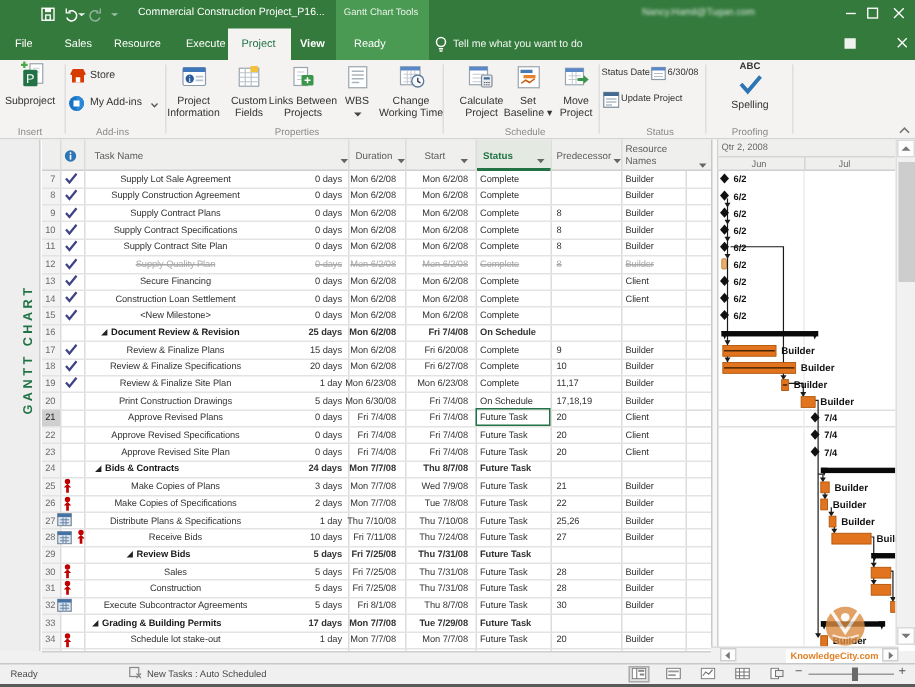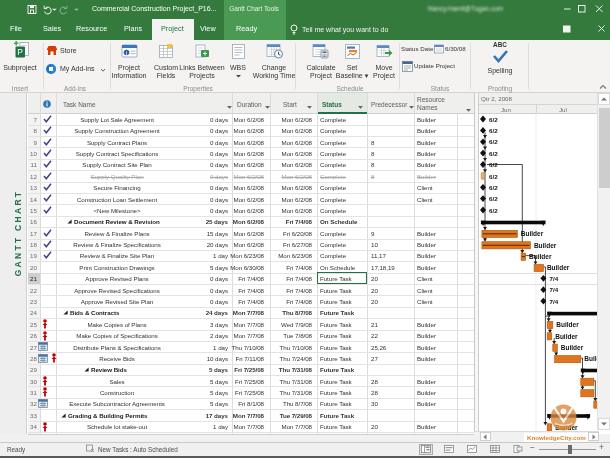--- a/index.html
+++ b/index.html
@@ -31,22 +31,22 @@
 <line x1="8" y1="9" x2="14.5" y2="9"></line>
 <rect x="22.5" y="5.5" width="6.5" height="6.5"></rect>
 <path d="M40 5.5 l6.5 6.5 M46.5 5.5 l-6.5 6.5"></path>
 </g>
   </svg>
 <div class="" style="left:152px;top:19px;width:42px;height:21px;background:#f4f3f2;"></div>
 <div style="position:absolute;left:161px;top:25px;font-size:7.3px;color:#217346;font-weight:400;white-space:nowrap;line-height:8.3px;">Project</div>
 <div style="position:absolute;left:10px;top:25px;font-size:7.3px;color:#ffffff;font-weight:400;white-space:nowrap;line-height:8.3px;">File</div>
 <div style="position:absolute;left:43px;top:25px;font-size:7.3px;color:#ffffff;font-weight:400;white-space:nowrap;line-height:8.3px;">Sales</div>
 <div style="position:absolute;left:76px;top:25px;font-size:7.3px;color:#ffffff;font-weight:400;white-space:nowrap;line-height:8.3px;">Resource</div>
-<div style="position:absolute;left:124px;top:25px;font-size:7.3px;color:#ffffff;font-weight:400;white-space:nowrap;line-height:8.3px;">Plans</div>
-<div style="position:absolute;left:200px;top:25px;font-size:7.3px;color:#ffffff;font-weight:400;white-space:nowrap;line-height:8.3px;">View</div>
+<div style="position:absolute;left:124px;top:25px;font-size:7.3px;color:#ffffff;font-weight:400;white-space:nowrap;line-height:8.3px;">Execute</div>
+<div style="position:absolute;left:200px;top:25px;font-size:7.3px;color:#ffffff;font-weight:700;white-space:nowrap;line-height:8.3px;">View</div>
 <div style="position:absolute;left:236px;top:25px;font-size:7.3px;color:#ffffff;font-weight:400;white-space:nowrap;line-height:8.3px;">Ready</div>
 <svg style="position:absolute;left:289px;top:24px" width="10" height="11" viewBox="0 0 10 11">
 <circle cx="5" cy="4" r="3" fill="none" stroke="#fff" stroke-width="1"></circle>
     <line x1="3.6" y1="8.5" x2="6.4" y2="8.5" stroke="#fff"></line>
     <line x1="4" y1="10" x2="6" y2="10" stroke="#fff"></line>
   </svg>
 <div style="position:absolute;left:302px;top:25.5px;font-size:7.0px;color:#f0f6f0;font-weight:400;white-space:nowrap;line-height:8.0px;">Tell me what you want to do</div>
 <svg style="position:absolute;left:558px;top:22px" width="50" height="14" viewBox="0 0 50 14">
 <rect x="5" y="3.5" width="7.5" height="7" fill="#eef3ee" stroke="none"></rect>
 <path d="M40.5 3.5 l6 6 M46.5 3.5 l-6 6" stroke="#fff" stroke-width="0.9"></path>

